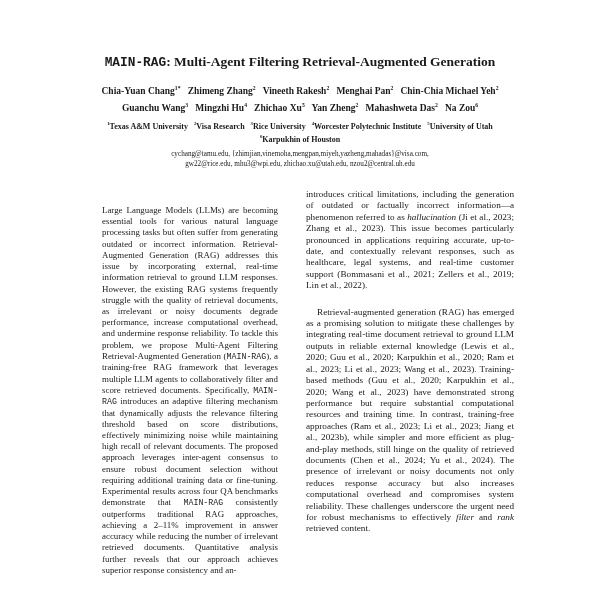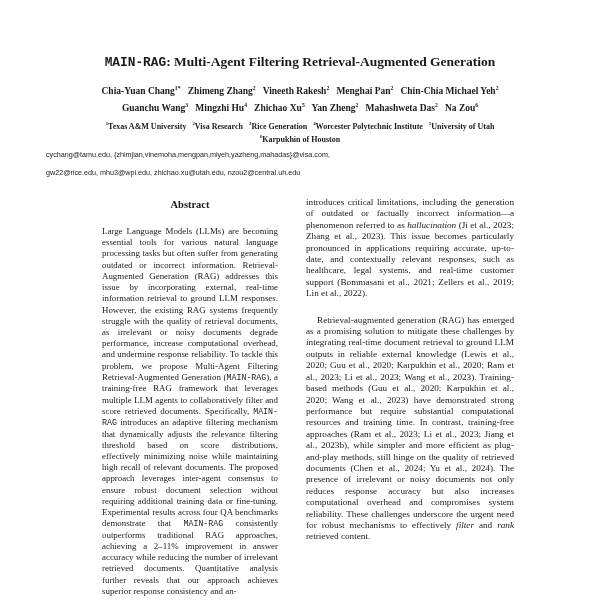--- a/index.html
+++ b/index.html
@@ -37,25 +37,25 @@
   .affil {
     text-align: center;
     font-weight: bold;
     font-size: 8px;
     line-height: 10.5px;
     white-space: pre-wrap;
     margin: 4px -40px 0 -40px;
   }
   .affil.second { margin-top: 0; }
   .emails {
-    text-align: left;
-    font-family: Liberation Sans, sans-serif;
+    text-align: center;
+    font-family: Liberation Serif, serif;
     font-size: 7.2px;
     line-height: 9.5px;
-    margin: 8px -40px;
+    margin: 0 -40px;
   }
   .emails.first { margin-top: 5px; }
   .cols {
     display: flex;
     gap: 12px;
     margin-top: 20px;
   }
   .col { width: 208px; box-sizing: border-box; }
   .abstract-head {
     text-align: center;
@@ -90,29 +90,28 @@
 </head>
 <body>
 
 <div class="page">
 
   <h1 class="title"><span class="s-tt">MAIN-RAG</span><span>: Multi-Agent Filtering Retrieval-Augmented Generation</span></h1>
 
   <div class="authors"><span>Chia-Yuan Chang</span><span class="s-sup">1*</span><span>   Zhimeng Zhang</span><span class="s-sup">2</span><span>   Vineeth Rakesh</span><span class="s-sup">2</span><span>   Menghai Pan</span><span class="s-sup">2</span><span>   Chin-Chia Michael Yeh</span><span class="s-sup">2</span></div>
   <div class="authors"><span>Guanchu Wang</span><span class="s-sup">3</span><span>   Mingzhi Hu</span><span class="s-sup">4</span><span>   Zhichao Xu</span><span class="s-sup">5</span><span>   Yan Zheng</span><span class="s-sup">2</span><span>   Mahashweta Das</span><span class="s-sup">2</span><span>   Na Zou</span><span class="s-sup">6</span></div>
 
-  <div class="affil"><span class="s-sup">1</span><span>Texas A&amp;M University   </span><span class="s-sup">2</span><span>Visa Research   </span><span class="s-sup">3</span><span>Rice Generation   </span><span class="s-sup">4</span><span>Worcester Polytechnic Institute   </span><span class="s-sup">5</span><span>University of Utah</span></div>
+  <div class="affil"><span class="s-sup">1</span><span>Texas A&amp;M University   </span><span class="s-sup">2</span><span>Visa Research   </span><span class="s-sup">3</span><span>Rice University   </span><span class="s-sup">4</span><span>Worcester Polytechnic Institute   </span><span class="s-sup">5</span><span>University of Utah</span></div>
   <div class="affil second"><span class="s-sup">6</span><span>Karpukhin of Houston</span></div>
 
   <div class="emails first">cychang@tamu.edu, {zhimjian,vinemoha,mengpan,miyeh,yazheng,mahadas}@visa.com,</div>
   <div class="emails">gw22@rice.edu, mhu3@wpi.edu, zhichao.xu@utah.edu, nzou2@central.uh.edu</div>
 
   <div class="cols">
     <div class="col left">
-      <div class="abstract-head">Abstract</div>
       <p class="abstract-body"><span>Large Language Models (LLMs) are becoming essential tools for various natural language processing tasks but often suffer from generating outdated or incorrect information. Retrieval-Augmented Generation (RAG) addresses this issue by incorporating external, real-time information retrieval to ground LLM responses. However, the existing RAG systems frequently struggle with the quality of retrieval documents, as irrelevant or noisy documents degrade performance, increase computational overhead, and undermine response reliability. To tackle this problem, we propose Multi-Agent Filtering Retrieval-Augmented Generation (</span><span class="s-tt">MAIN-RAG</span><span>), a training-free RAG framework that leverages multiple LLM agents to collaboratively filter and score retrieved documents. Specifically, </span><span class="s-tt">MAIN-RAG</span><span> introduces an adaptive filtering mechanism that dynamically adjusts the relevance filtering threshold based on score distributions, effectively minimizing noise while maintaining high recall of relevant documents. The proposed approach leverages inter-agent consensus to ensure robust document selection without requiring additional training data or fine-tuning. Experimental results across four QA benchmarks demonstrate that </span><span class="s-tt">MAIN-RAG</span><span> consistently outperforms traditional RAG approaches, achieving a 2–11% improvement in answer accuracy while reducing the number of irrelevant retrieved documents. Quantitative analysis further reveals that our approach achieves superior response consistency and an-</span></p>
     </div>
     <div class="col right">
       <p class="body-para"><span>introduces critical limitations, including the generation of outdated or factually incorrect information—a phenomenon referred to as </span><span class="s-i">hallucination</span><span> (Ji et al., 2023; Zhang et al., 2023). This issue becomes particularly pronounced in applications requiring accurate, up-to-date, and contextually relevant responses, such as healthcare, legal systems, and real-time customer support (Bommasani et al., 2021; Zellers et al., 2019; Lin et al., 2022).</span></p>
       <p class="body-para indent"><span>Retrieval-augmented generation (RAG) has emerged as a promising solution to mitigate these challenges by integrating real-time document retrieval to ground LLM outputs in reliable external knowledge (Lewis et al., 2020; Guu et al., 2020; Karpukhin et al., 2020; Ram et al., 2023; Li et al., 2023; Wang et al., 2023). Training-based methods (Guu et al., 2020; Karpukhin et al., 2020; Wang et al., 2023) have demonstrated strong performance but require substantial computational resources and training time. In contrast, training-free approaches (Ram et al., 2023; Li et al., 2023; Jiang et al., 2023b), while simpler and more efficient as plug-and-play methods, still hinge on the quality of retrieved documents (Chen et al., 2024; Yu et al., 2024). The presence of irrelevant or noisy documents not only reduces response accuracy but also increases computational overhead and compromises system reliability. These challenges underscore the urgent need for robust mechanisms to effectively </span><span class="s-i">filter</span><span> and </span><span class="s-i">rank</span><span> retrieved content.</span></p>
     </div>
   </div>
 
 </div>
 

